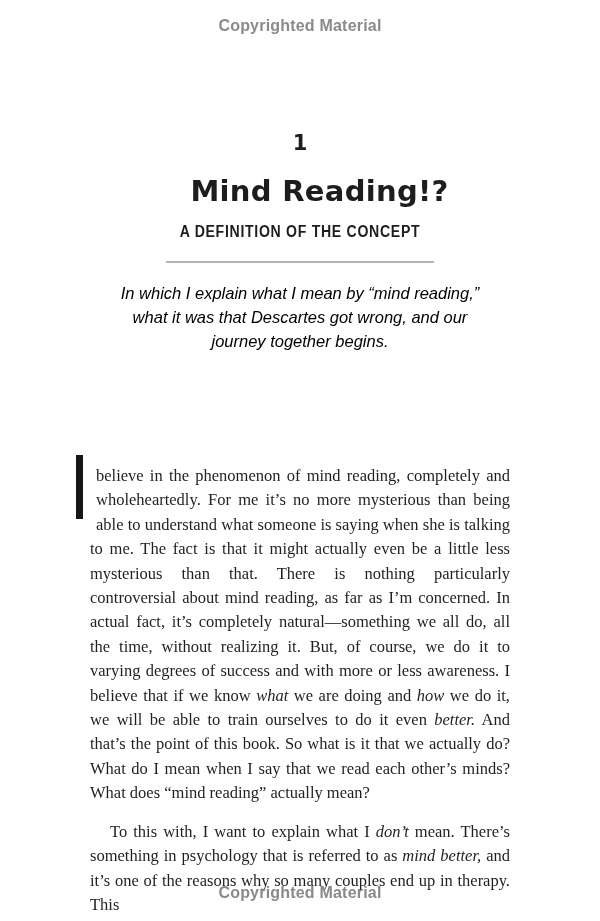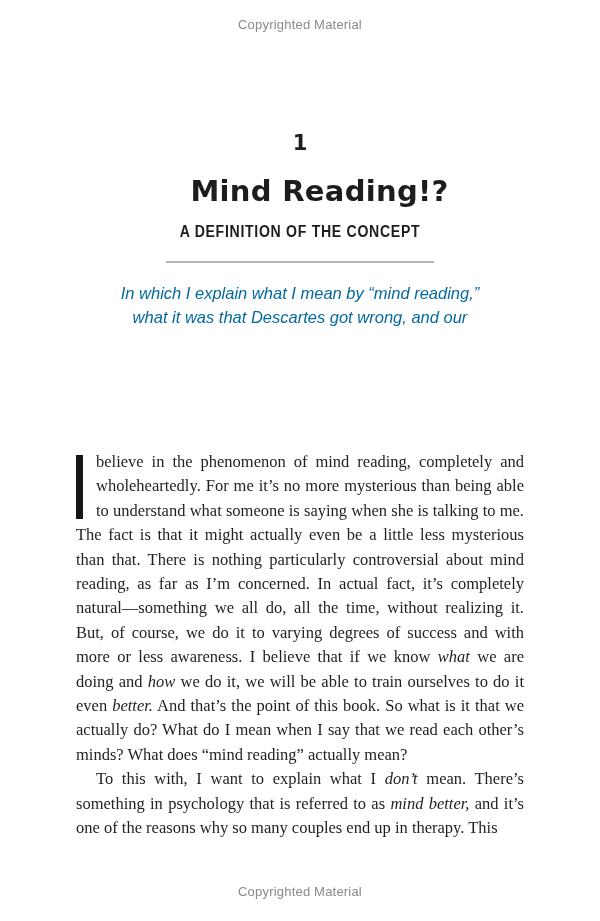--- a/index.html
+++ b/index.html
@@ -17,22 +17,22 @@
     height: 921px;
     margin: 0 auto;
     background: var(--page-bg);
     overflow: hidden;
   }
   .notice {
     position: absolute;
     left: 0; right: 0;
     text-align: center;
     font-family: "Liberation Sans", sans-serif;
-    font-size: 13px;
-    font-weight: 400;
+    font-size: 16px;
+    font-weight: 700;
     letter-spacing: 0.2px;
     color: var(--notice-color);
   }
   .notice-top { top: 17px; }
   .notice-bottom { top: 884px; }
   .chapter-number {
     position: absolute;
     top: 131px; left: 0; right: 0;
     text-align: center;
     font-family: "DejaVu Sans", sans-serif;
@@ -72,21 +72,21 @@
     background: var(--divider-color);
   }
   .epigraph {
     position: absolute;
     top: 281px; left: 0; right: 0;
     text-align: center;
     font-family: "Liberation Sans", sans-serif;
     font-style: italic;
     font-size: 16.5px;
     line-height: 24px;
-    color: #0369a1;
+    color: #000000;
   }
   .body-text {
     position: absolute;
     top: 450px;
     left: 76px;
     width: 448px;
     font-family: "Liberation Serif", serif;
     font-size: 16.5px;
     line-height: 24.4px;
     color: var(--body-color);
@@ -94,21 +94,21 @@
   }
   .dropcap {
     float: left;
     width: 7px;
     height: 64px;
     margin: 5px 13px 0 0;
     background: #161616;
     color: transparent;
     overflow: hidden;
   }
-  .para { margin: 0; }
+  .para { margin: 14px; }
   .para-indent { text-indent: 20px; }
   .it { font-style: italic; }
 </style>
 </head>
 <body>
 
 <div class="page">
 
   <div class="notice notice-top">Copyrighted Material</div>
 
@@ -116,20 +116,21 @@
 
   <h1 class="chapter-title">Mind Reading!?</h1>
 
   <h2 class="chapter-subtitle">A DEFINITION OF THE CONCEPT</h2>
 
   <div class="divider"></div>
 
   <div class="epigraph">
     <div>In which I explain what I mean by “mind reading,”</div>
     <div>what it was that Descartes got wrong, and our</div>
+    <div>journey together begins.</div>
   </div>
 
   <div class="body-text">
     <span class="dropcap">I</span>
     <p class="para"><span>believe in the phenomenon of mind reading, completely and wholeheartedly. For me it’s no more mysterious than being able to understand what someone is saying when she is talking to me. The fact is that it might actually even be a little less mysterious than that. There is nothing particularly controversial about mind reading, as far as I’m concerned. In actual fact, it’s completely natural—something we all do, all the time, without realizing it. But, of course, we do it to varying degrees of success and with more or less awareness. I believe that if we know </span><span class="it">what</span><span> we are doing and </span><span class="it">how</span><span> we do it, we will be able to train ourselves to do it even </span><span class="it">better.</span><span> And that’s the point of this book. So what is it that we actually do? What do I mean when I say that we read each other’s minds? What does “mind reading” actually mean?</span></p>
     <p class="para para-indent"><span>To this with, I want to explain what I </span><span class="it">don’t</span><span> mean. There’s something in psychology that is referred to as </span><span class="it">mind better,</span><span> and it’s one of the reasons why so many couples end up in therapy. This</span></p>
   </div>
 
   <div class="notice notice-bottom">Copyrighted Material</div>
 

